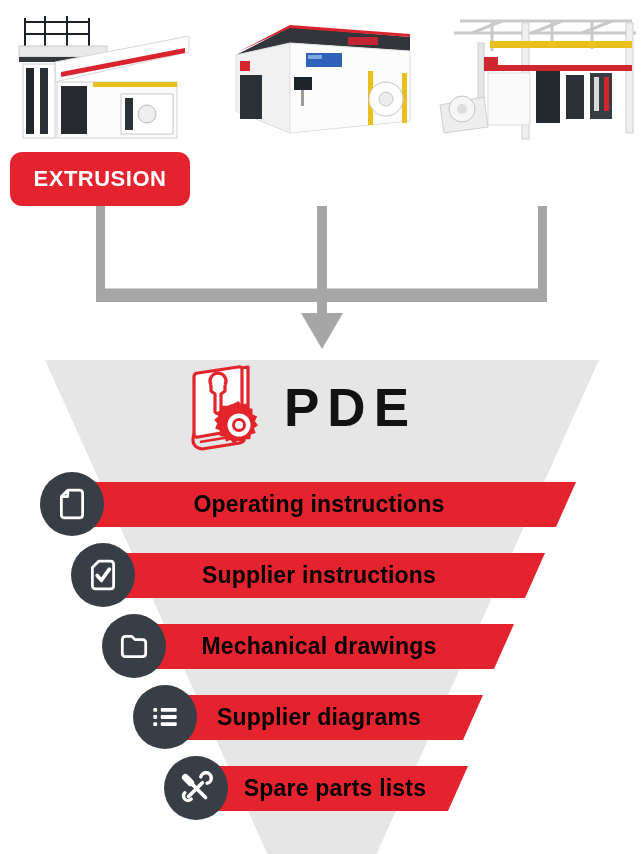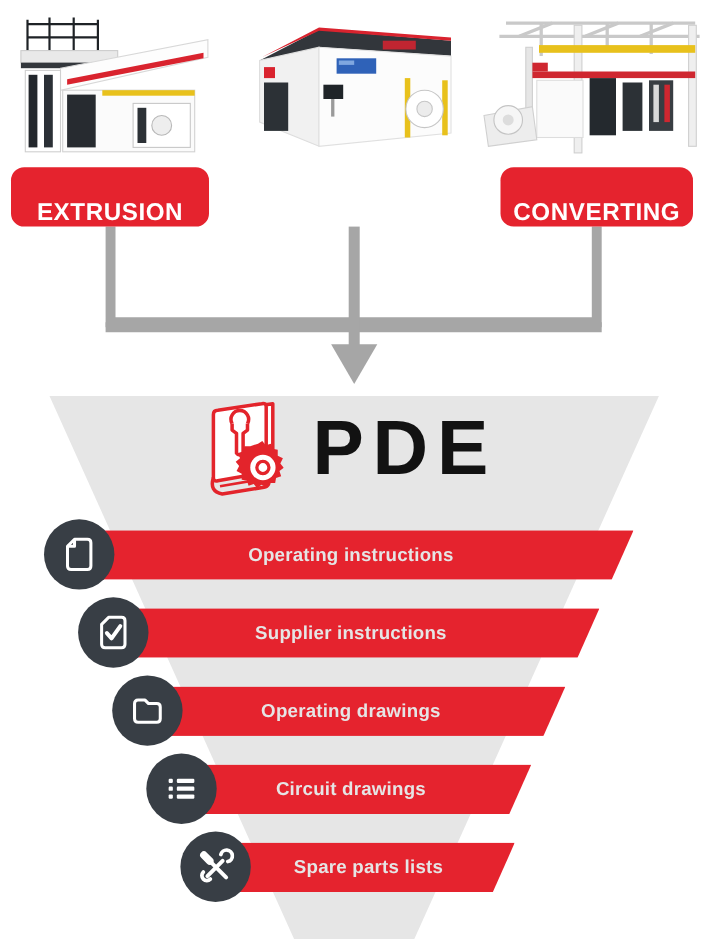--- a/index.html
+++ b/index.html
@@ -5,42 +5,42 @@
   html,body{margin:0;padding:0;background:#ffffff;}
   #canvas{
     position:relative;width:644px;height:854px;overflow:hidden;
     background:#ffffff;font-family:"Liberation Sans",sans-serif;
   }
   .abs{position:absolute;}
   
   .mlabel{
     position:absolute;top:152px;height:54px;background:#e5232e;border-radius:12px;
     color:#ffffff;font-weight:bold;font-size:22px;letter-spacing:.5px;
-    display:flex;align-items:flex-end;justify-content:center;
+    display:flex;align-items:center;justify-content:center;
   }
   
   .bar{
     position:absolute;height:45px;background:#e5232e;
     clip-path:polygon(0 0,100% 0,calc(100% - 20px) 100%,0 100%);
-    color:#e5e5e5;font-weight:bold;font-size:17px;letter-spacing:.2px;
+    color:#000000;font-weight:bold;font-size:23px;letter-spacing:.2px;
     display:flex;align-items:center;justify-content:center;
   }
   .bar span{transform:translateX(-4px);}
   
   .icircle{
     position:absolute;width:64px;height:64px;border-radius:50%;
     background:#383e45;display:flex;align-items:center;justify-content:center;
   }
   
   #logo-row{
     position:absolute;left:186px;top:362px;height:98px;
     display:flex;align-items:center;gap:26px;
   }
   #logo-text{
-    font-weight:bold;font-size:70px;letter-spacing:8px;color:#121212;line-height:1;
+    font-weight:bold;font-size:53px;letter-spacing:8px;color:#121212;line-height:1;
     transform:translateY(-4px);
   }
 </style>
 </head>
 <body>
 
 <div id="canvas">
 
   <svg class="abs" style="left:0;top:0" width="644" height="854" viewBox="0 0 644 854">
 
@@ -124,23 +124,20 @@
     <rect x="172" y="72" width="5" height="34" fill="#cf2730"></rect>
 
     <polygon points="8,100 52,92 56,122 12,128" fill="#ededed" stroke="#d0d0d0"></polygon>
     <circle cx="30" cy="104" r="13" fill="#f6f6f6" stroke="#c4c4c4"></circle>
     <circle cx="30" cy="104" r="5" fill="#dddddd"></circle>
   </svg>
 
   <div class="mlabel" style="left:10px;width:180px">
       <span>EXTRUSION</span>
     </div>
-  <div class="mlabel" style="left:455px;width:175px">
-      <span>CONVERTING</span>
-    </div>
 
   <div id="logo-row">
     <svg width="72" height="96" viewBox="0 0 72 96">
       <g stroke="#e3242b" stroke-width="3.2" fill="#ffffff" stroke-linejoin="round">
 
         <path d="M20,10 L62,4 L62,64 L20,72 Z"></path>
 
         <path d="M8,14 Q8,10 12,10 L52,4 Q56,3 56,7 L56,62 Q56,66 52,67 L12,74 Q8,75 8,71 Z"></path>
 
         <path d="M8,71 Q4,84 16,86 L54,80 Q60,79 58,72" fill="none"></path>
@@ -159,24 +156,24 @@
     <div id="logo-text">PDE</div>
   </div>
 
   <div class="bar" style="left:70px; top:482px;width:506px">
       <span>Operating instructions</span>
     </div>
   <div class="bar" style="left:101px;top:553px;width:444px">
       <span>Supplier instructions</span>
     </div>
   <div class="bar" style="left:132px;top:624px;width:382px">
-      <span>Operating drawings</span>
+      <span>Mechanical drawings</span>
     </div>
   <div class="bar" style="left:163px;top:695px;width:320px">
-      <span>Circuit drawings</span>
+      <span>Supplier diagrams</span>
     </div>
   <div class="bar" style="left:210px;top:766px;width:258px">
       <span>Spare parts lists</span>
     </div>
 
   <div class="icircle" style="left:40px;top:472px">
     <svg width="34" height="34" viewBox="0 0 32 32">
       <path d="M12,3 H23 Q26,3 26,6 V26 Q26,29 23,29 H9 Q6,29 6,26 V9 Z" fill="none" stroke="#ffffff" stroke-width="2.6" stroke-linejoin="round"></path>
       <path d="M12,3 V9 H6" fill="none" stroke="#ffffff" stroke-width="2.6" stroke-linejoin="round"></path>
     </svg>

